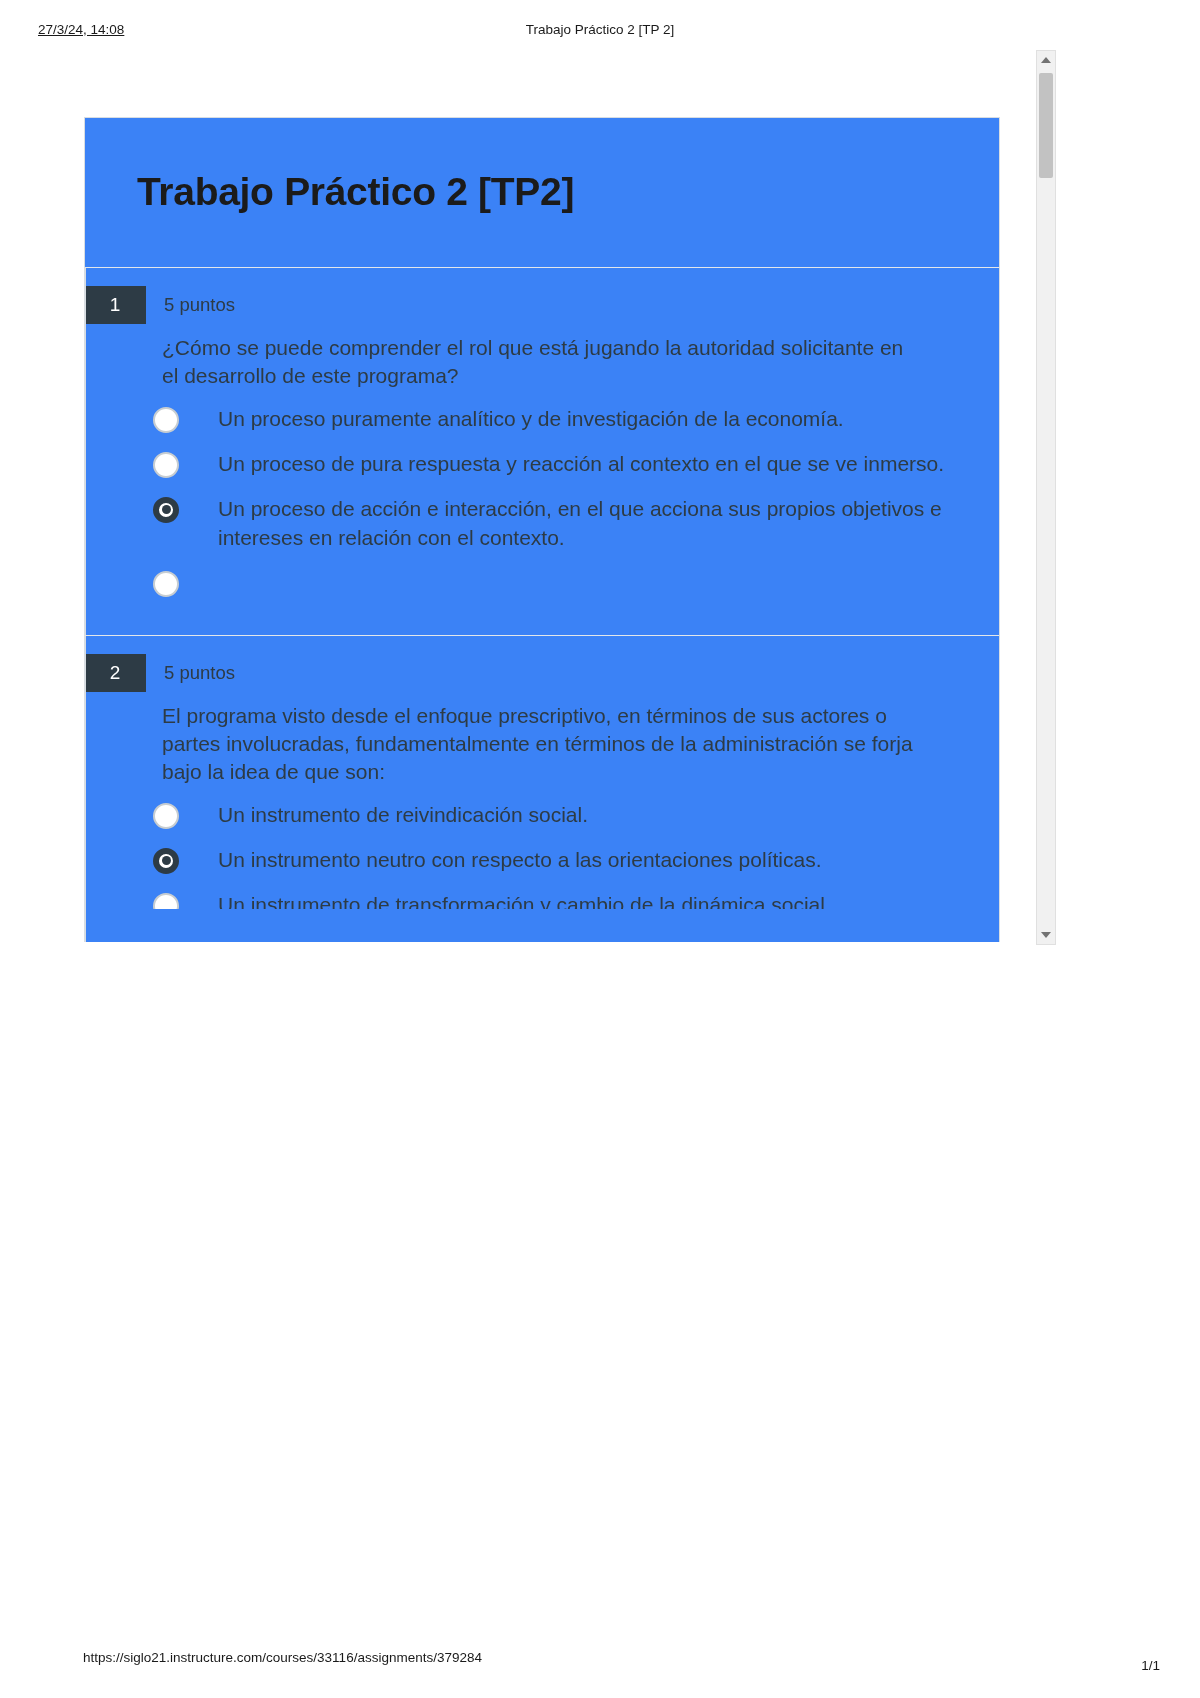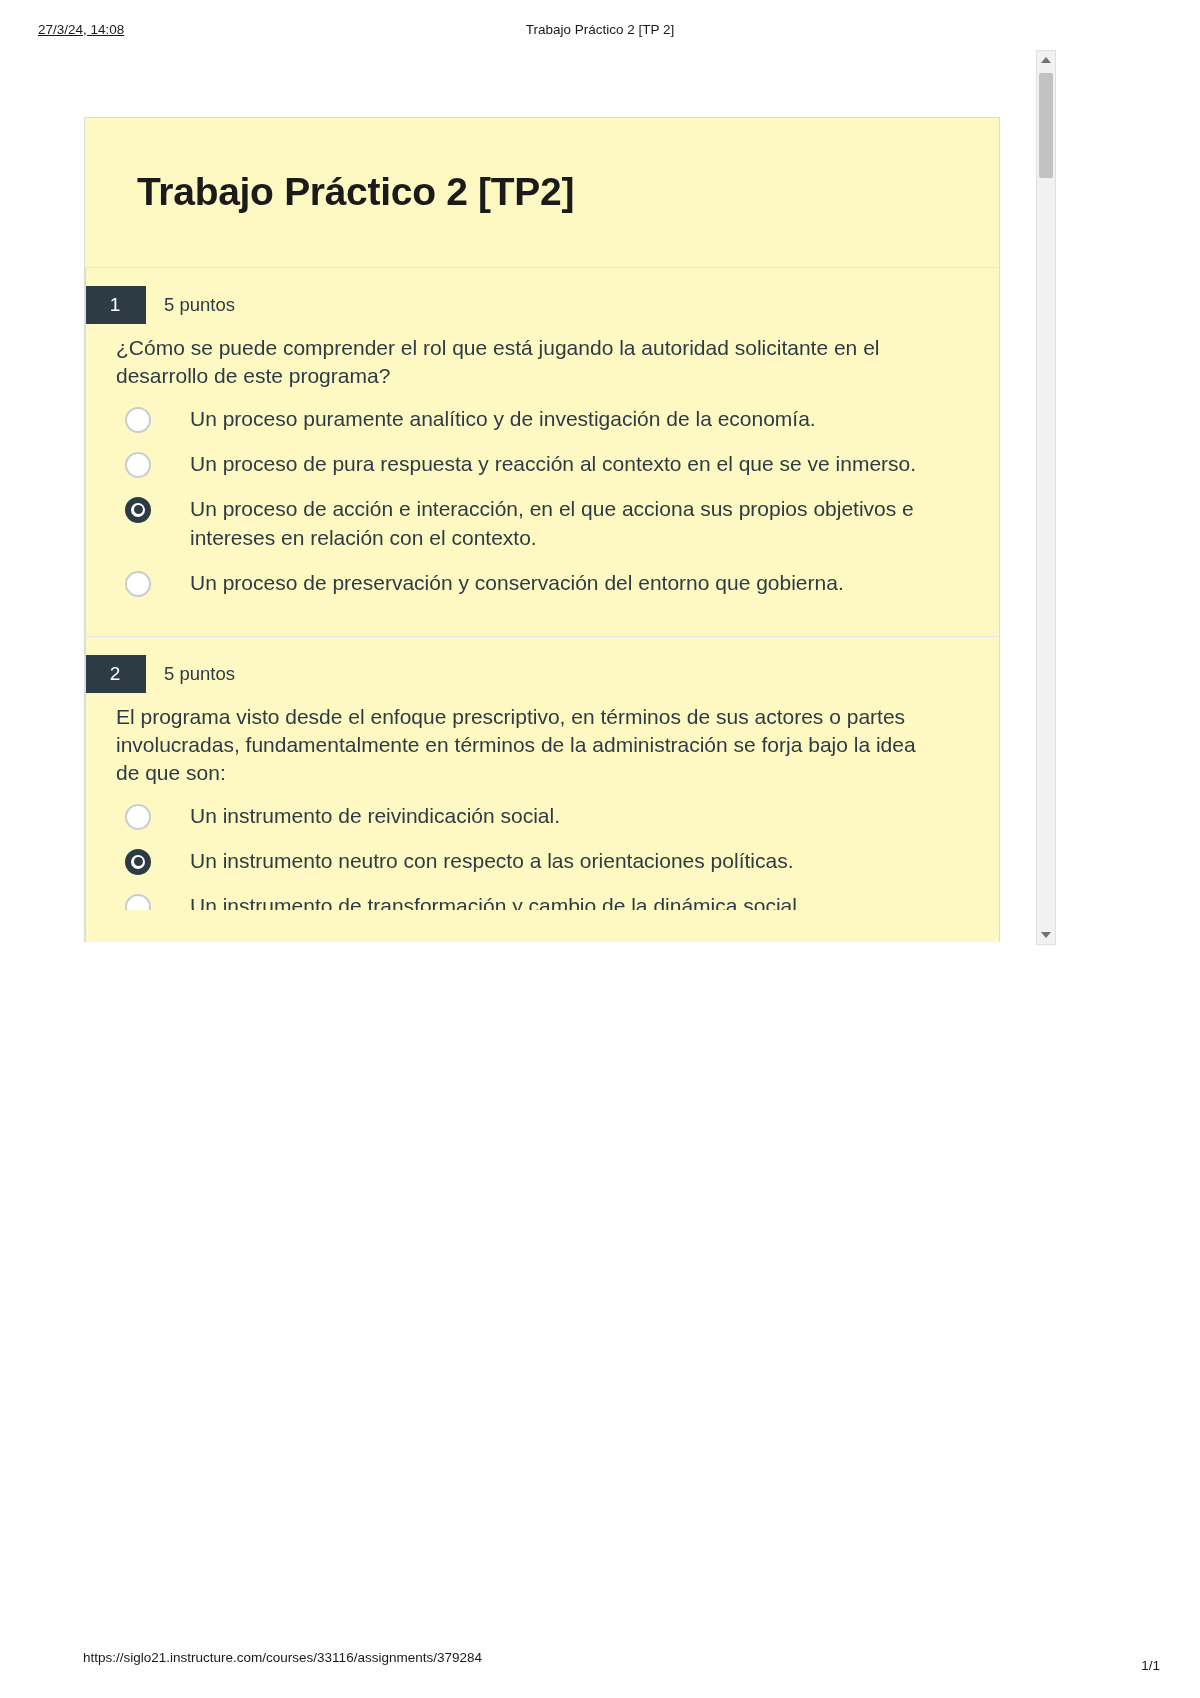--- a/index.html
+++ b/index.html
@@ -68,21 +68,21 @@
     white-space: nowrap;
   }
 
   
   .page-card {
     position: absolute;
     left: 84px;
     top: 117px;
     width: 916px;
     height: 825px;
-    background: #fef9c3;
+    background: #3b82f6;
     border: 1px solid #d8dde2;
     border-bottom: none;
     overflow: hidden;
   }
 
   .quiz-title-wrap {
     height: 150px;
     border-bottom: 1px solid #e3e7ea;
     padding: 0 52px;
     display: flex;
@@ -120,29 +120,29 @@
     justify-content: center;
     margin-left: -1px;
     flex: 0 0 auto;
   }
   .q-points {
     margin-left: 18px;
     font-size: 18.5px;
     color: #2d3b45;
   }
   .q-text {
-    padding: 14px 40px 0 31px;
+    padding: 14px 40px 0 77px;
     font-size: 21px;
     line-height: 1.35;
     color: #2d3b45;
     max-width: 880px;
   }
 
   .answers {
-    padding: 14px 40px 0 40px;
+    padding: 14px 40px 0 68px;
   }
   .answer {
     display: flex;
     align-items: flex-start;
     margin-bottom: 16px;
   }
   .radio {
     width: 26px;
     height: 26px;
     border-radius: 50%;
@@ -261,21 +261,20 @@
       <div class="answer">
         <span class="radio"></span>
         <span class="answer-text">Un proceso de pura respuesta y reacción al contexto en el que se ve inmerso.</span>
       </div>
       <div class="answer">
         <span class="radio selected"></span>
         <span class="answer-text">Un proceso de acción e interacción, en el que acciona sus propios objetivos e intereses en relación con el contexto.</span>
       </div>
       <div class="answer">
         <span class="radio"></span>
-        <span class="answer-text">Un proceso de preservación y conservación del entorno que gobierna.</span>
       </div>
     </div>
   </div>
 
   <div class="question">
     <div class="q-rule"></div>
     <div class="q-head">
       <div class="q-badge">2</div>
       <div class="q-points">5 puntos</div>
     </div>

